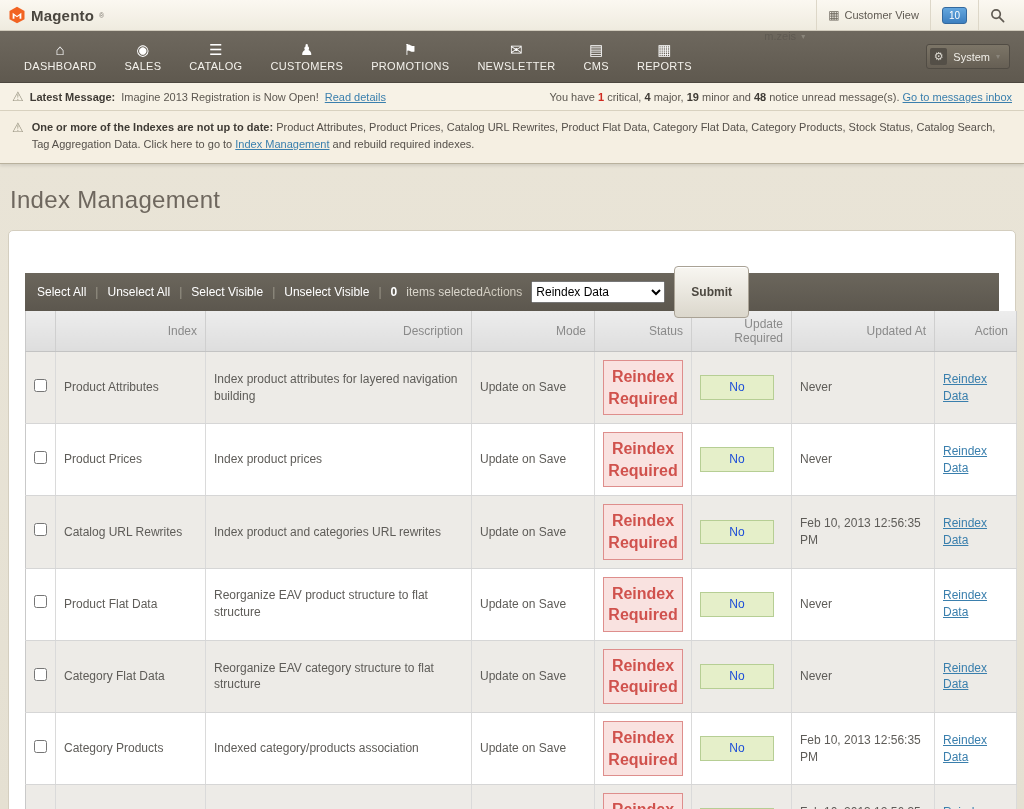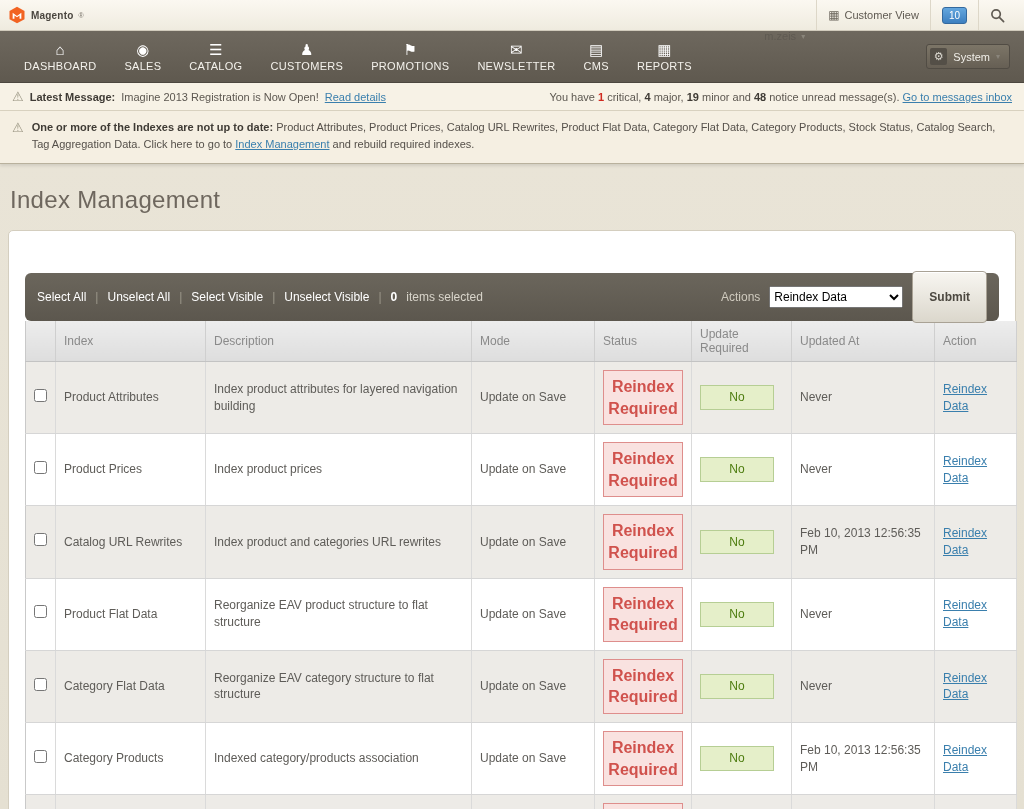--- a/index.html
+++ b/index.html
@@ -15,21 +15,21 @@
 
   
   .topbar {
     height: 31px;
     background: linear-gradient(#fbf8f1, #efebdf);
     border-bottom: 1px solid #d1cbbc;
     display: flex; align-items: center; justify-content: space-between;
     padding: 0 8px;
   }
   .logo { display: flex; align-items: center; gap: 5px; }
-  .logo-text { font-size: 10px; font-weight: bold; color: #4a463f; letter-spacing: 0.2px; }
+  .logo-text { font-size: 15px; font-weight: bold; color: #4a463f; letter-spacing: 0.2px; }
   .logo-reg { font-size: 7px; color: #7b766d; vertical-align: top; }
   .topbar-right { display: flex; align-items: center; height: 100%; }
   .top-item {
     display: flex; align-items: center; gap: 5px;
     height: 100%; padding: 0 11px;
     font-size: 11px; color: #5f5a52;
     border-left: 1px solid #ddd7c8; cursor: pointer;
   }
   .top-item:first-child { border-left: none; margin-top: 42px; }
   .caret { font-size: 8px; color: #8a857b; }
@@ -109,25 +109,24 @@
   .card {
     margin: 16px 8px 0 8px;
     background: #ffffff;
     border: 1px solid #d4cebf;
     border-radius: 5px;
     padding: 42px 16px 16px 16px;
   }
 
   
   .gtoolbar {
-    height: 48px;
+    height: 38px;
     background: linear-gradient(#6b665c, #5c574e);
-    display: flex; align-items: center; justify-content: space-between;
+    display: flex; align-items: center; 
     padding: 0 12px;
-    border-radius: 6px;
   }
   .gt-left { display: flex; align-items: center; gap: 9px; font-size: 12px; color: #e6e3db; }
   .gt-link { color: #ffffff; cursor: pointer; }
   .gt-sep { color: #9b968a; }
   .gt-count { color: #ffffff; font-weight: bold; }
   .gt-count-suffix { color: #d9d5cb; }
   .gt-right { display: flex; align-items: center; gap: 9px; font-size: 12px; color: #cfcabe; }
   .action-select { height: 22px; font-size: 12px; min-width: 134px; }
   .submit-btn {
     background: linear-gradient(#f8f6f1, #dbd7cc);
@@ -136,21 +135,21 @@
     padding: 18px 16px; cursor: pointer;
     font-family: "Liberation Sans", sans-serif;
     font-size: 12px; font-weight: bold; color: #4c4840;
   }
 
   
   table.grid { width: 100%; border-collapse: collapse; table-layout: fixed; border: 1px solid #c9c9c9; border-top: none; }
   table.grid thead th {
     background: linear-gradient(#ededed, #dddddd);
     font-size: 12px; font-weight: normal; color: #8a8a8a;
-    text-align: left; padding: 6px 8px;
+    text-align: right; padding: 6px 8px;
     border-right: 1px solid #cfcfcf; border-bottom: 1px solid #c3c3c3;
   }
   table.grid tbody td {
     font-size: 12px; color: #5e5c58;
     padding: 8px; vertical-align: middle;
     border-right: 1px solid #dadada; border-bottom: 1px solid #d6d6d6;
     line-height: 1.4;
   }
   table.grid tbody tr:nth-child(odd) { background: #edebe7; }
   table.grid tbody tr:nth-child(even) { background: #ffffff; }
@@ -159,21 +158,21 @@
   .status-badge {
     display: inline-block; width: 80px;
     padding: 5px 4px; text-align: center;
     background: #f9e2e0; border: 1px solid #de8e8c;
     color: #d0524d; font-size: 16px; line-height: 1.35; font-weight: bold;
   }
   .yesno-badge {
     display: inline-block; width: 74px;
     padding: 3px 0; text-align: center;
     background: #e5efc9; border: 1px solid #b6ce94;
-    color: #4d7c0f; font-size: 12px;
+    color: #1d4ed8; font-size: 12px;
   }
   .action-link { color: #3a7fad; text-decoration: underline; font-size: 12px; }
 </style>
 </head>
 <body>
 
 <div class="topbar">
   <div class="logo">
     <svg width="18" height="18" viewBox="0 0 24 24">
       <polygon points="12,1 22,6.5 22,17.5 12,23 2,17.5 2,6.5" fill="#f26322"></polygon>

